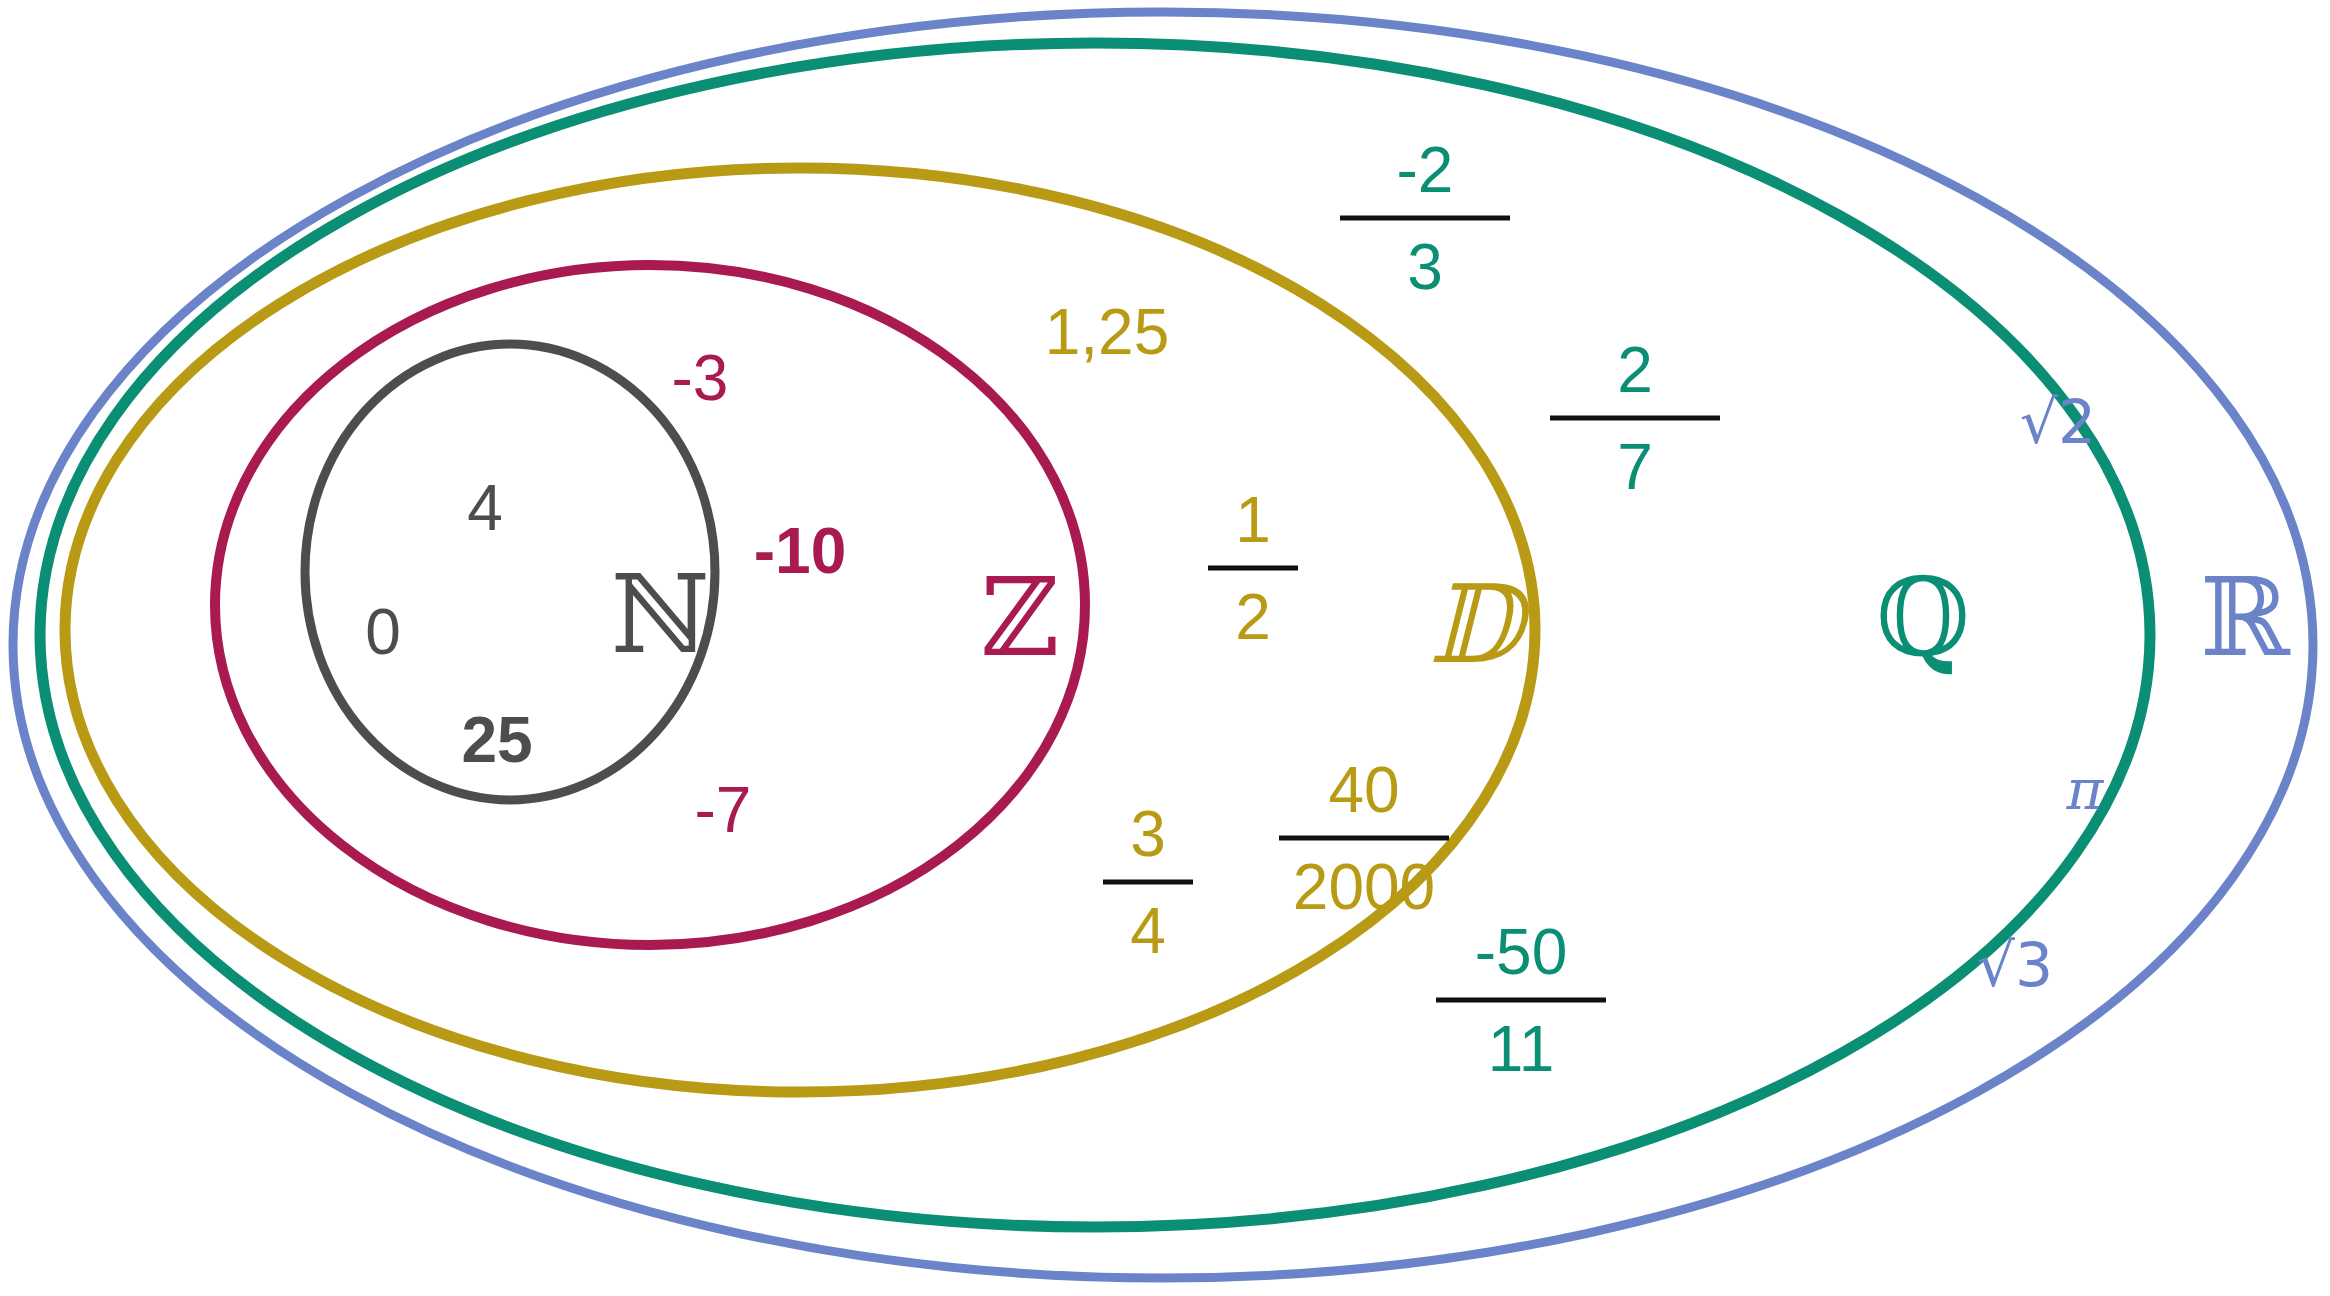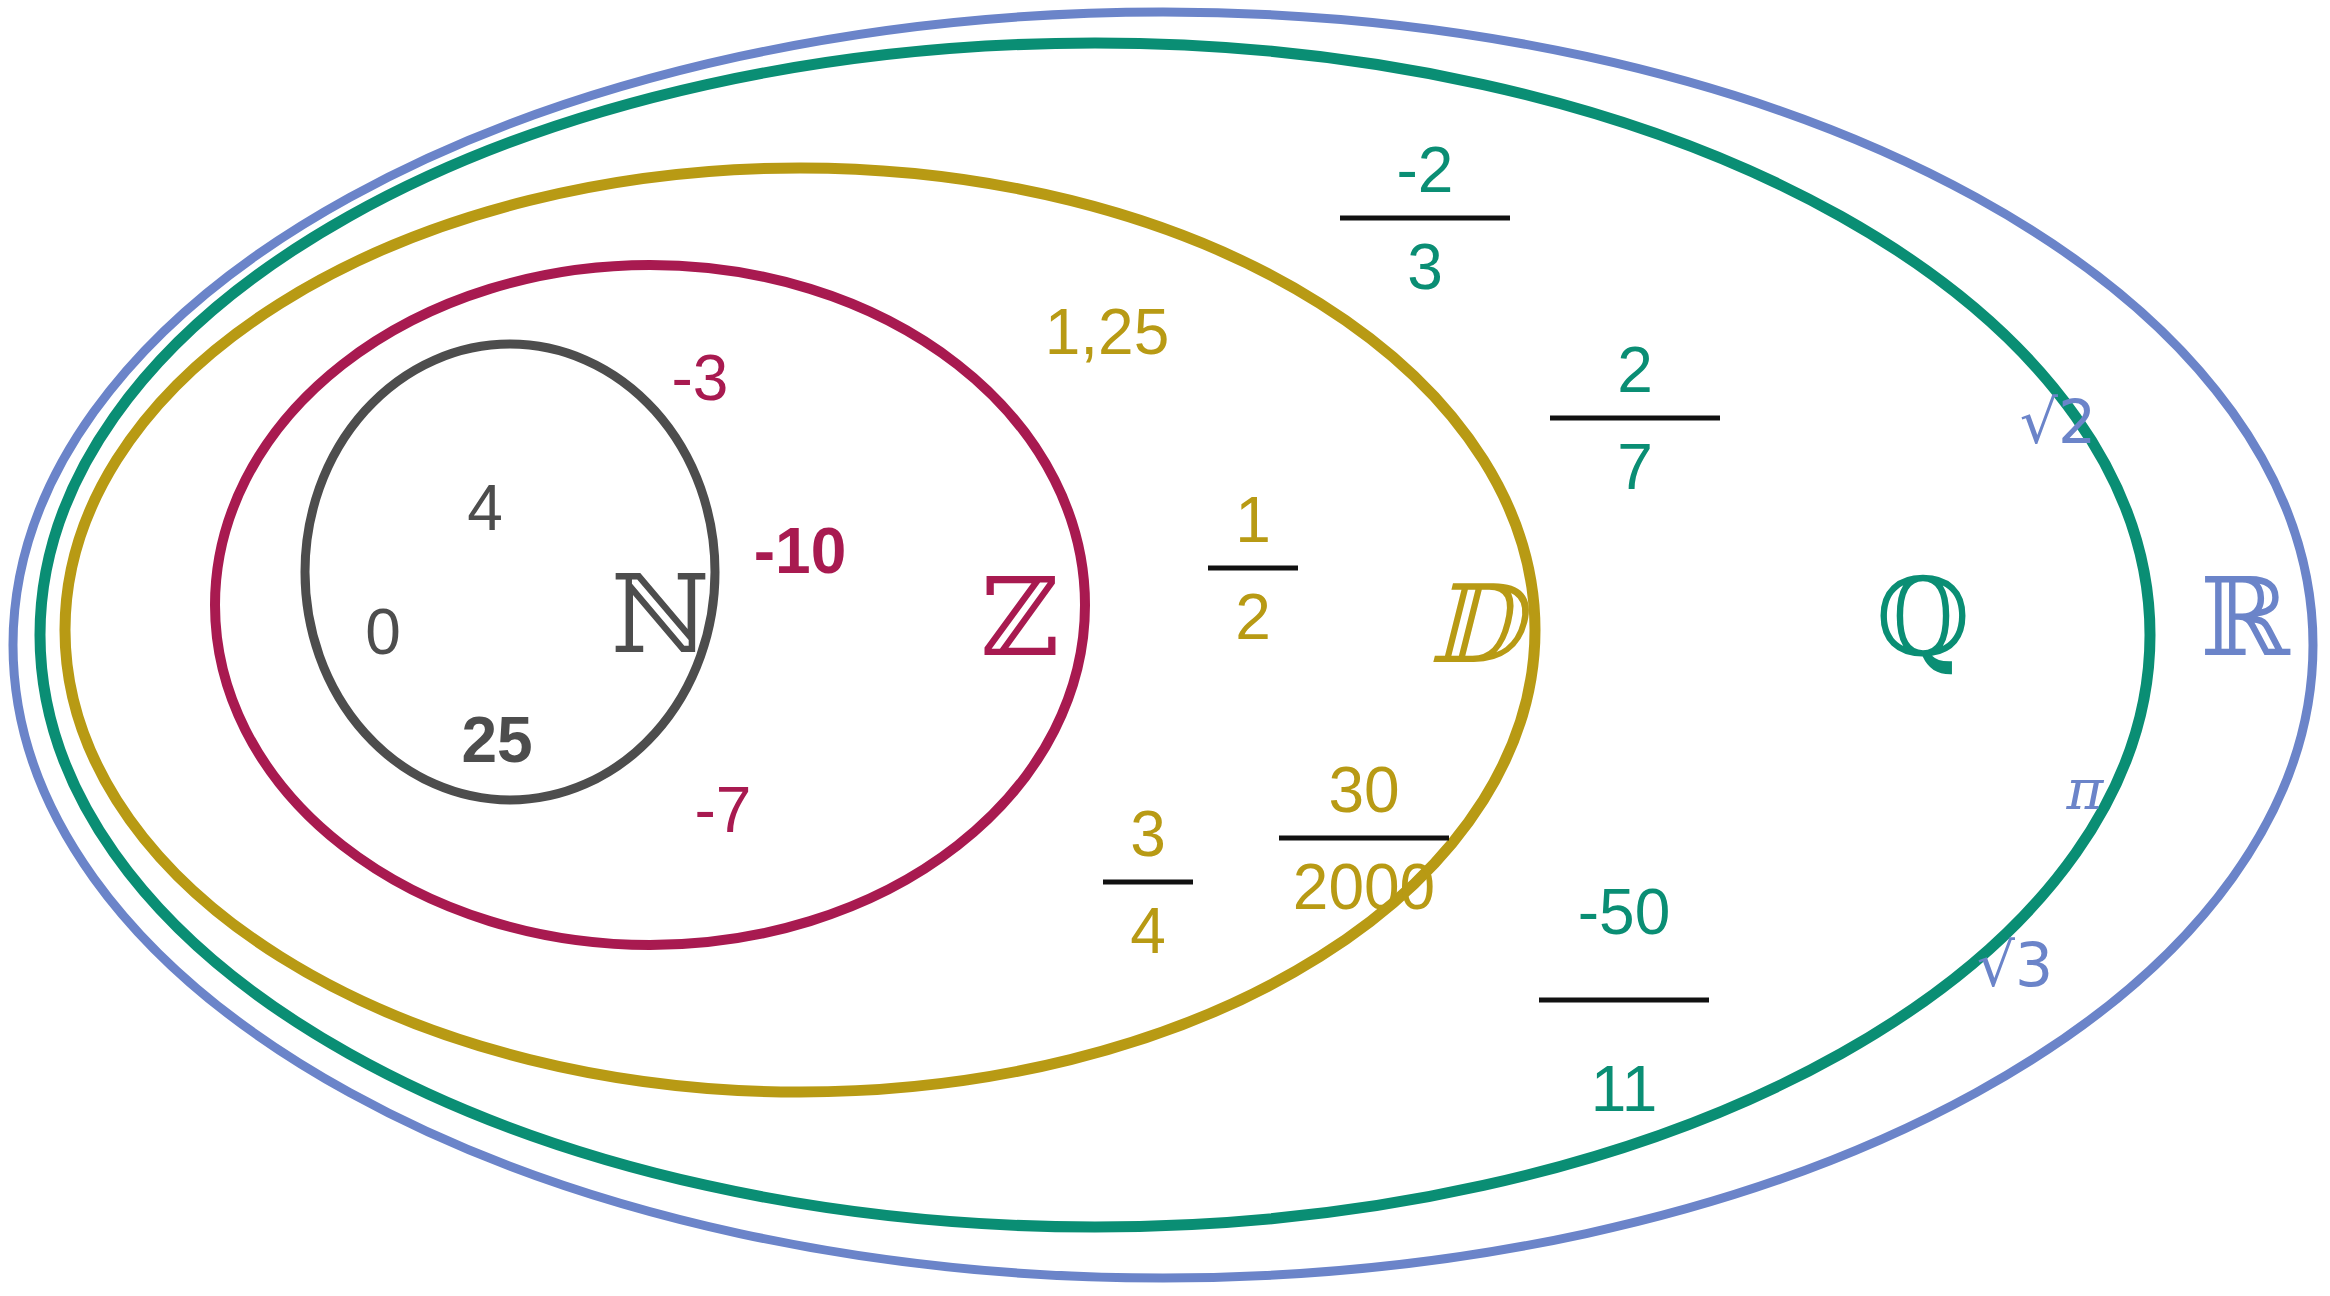--- a/index.html
+++ b/index.html
@@ -109,40 +109,40 @@
     <span class="bot">2</span>
   </div>
 
   <div class="frac" style="left:1148px; top:882px; color:#b89a14;">
     <span class="top">3</span>
     <span class="bar"></span>
     <span class="bot">4</span>
   </div>
 
   <div class="frac wide" style="left:1364px; top:838px; color:#b89a14;">
-    <span class="top">30</span>
+    <span class="top">40</span>
     <span class="bar"></span>
     <span class="bot">2000</span>
   </div>
 
   <div class="label setname" style="left:1923px; top:618px; color:#0a8e74;">ℚ</div>
 
   <div class="frac wide" style="left:1425px; top:218px; color:#0a8e74;">
     <span class="top">-2</span>
     <span class="bar"></span>
     <span class="bot">3</span>
   </div>
 
   <div class="frac wide" style="left:1635px; top:418px; color:#0a8e74;">
     <span class="top">2</span>
     <span class="bar"></span>
     <span class="bot">7</span>
   </div>
 
-  <div class="frac wide" style="left:1624px; top:1000px; color:#0a8e74;gap:40px;">
+  <div class="frac wide" style="left:1521px; top:1000px; color:#0a8e74;">
     <span class="top">-50</span>
     <span class="bar"></span>
     <span class="bot">11</span>
   </div>
 
   <div class="label setname" style="left:2245px; top:618px; color:#6b84c9;">ℝ</div>
   <div class="label radical" style="left:2058px; top:422px; color:#6b84c9;">√2</div>
   <div class="label greek" style="left:2085px; top:790px; color:#6b84c9;">π</div>
   <div class="label radical" style="left:2015px; top:965px; color:#6b84c9;">√3</div>
 

